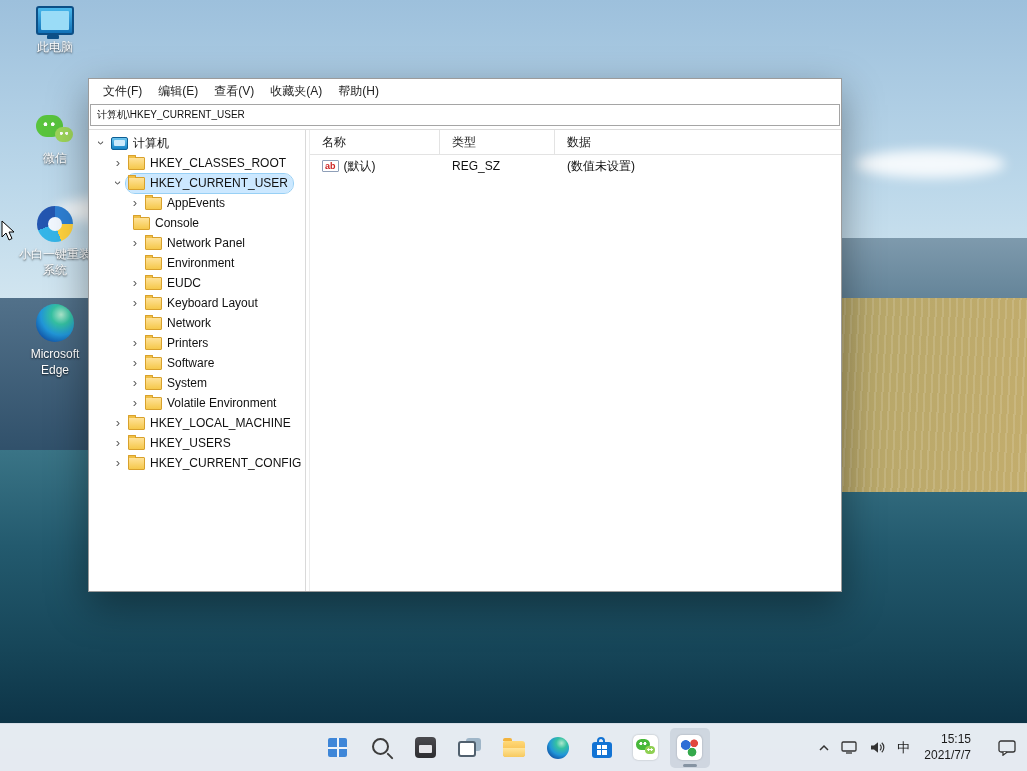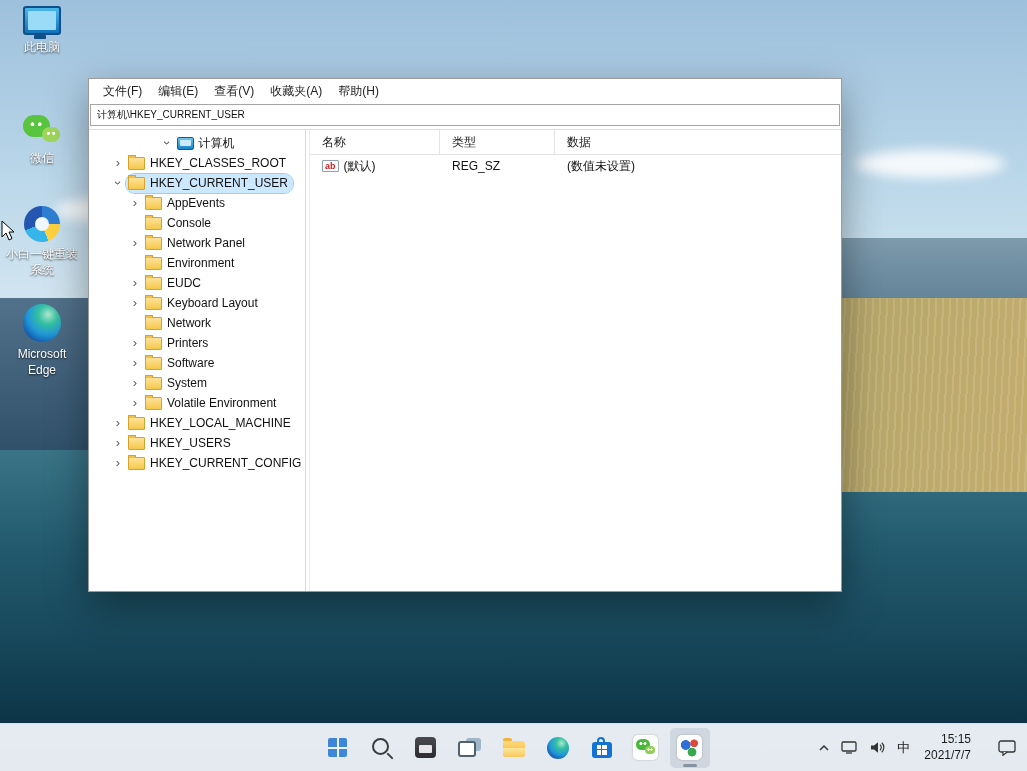--- a/index.html
+++ b/index.html
@@ -13,21 +13,21 @@
   .wp{position:absolute;}
   .sky{left:0;top:0;width:100%;height:340px;background:linear-gradient(#9dc0dc 0%,#bcd8ea 55%,#d9eaf2 100%);}
   .cloud{position:absolute;background:rgba(255,255,255,.85);border-radius:50%;filter:blur(6px);}
   .hill-left{left:0;top:298px;width:320px;height:160px;background:linear-gradient(#52718a,#2f4f69);border-radius:0 60% 18% 0/0 90% 18% 0;}
   .hill-right{left:650px;top:238px;width:377px;height:75px;background:linear-gradient(#7e9aad,#5e7f94);border-radius:45% 0 0 0/100% 0 0 0;}
   .water{left:0;top:450px;width:100%;height:321px;background:linear-gradient(#3a7486 0%,#235a6e 30%,#17475a 60%,#0d3447 85%,#092a3a 100%);}
   .grass{left:578px;top:298px;width:449px;height:194px;
     background-image:repeating-linear-gradient(93deg,rgba(255,255,255,.13) 0 2px,transparent 2px 7px),
       linear-gradient(100deg,#8e9a5e 0%,#b2a468 45%,#c3ad6d 100%);}
   
-  .dsk{position:absolute;left:2px;width:80px;display:flex;flex-direction:column;align-items:center;cursor:default;}
+  .dsk{position:absolute;left:15px;width:80px;display:flex;flex-direction:column;align-items:center;cursor:default;}
   .dsk .lbl{margin-top:5px;font-size:12px;line-height:1.3;color:#fff;text-align:center;text-shadow:0 1px 2px rgba(0,0,0,.8);}
   .icon-thispc{width:34px;height:25px;background:linear-gradient(#49b8ec,#1272b8);border:2px solid #0d4f86;border-radius:3px;position:relative;}
   .icon-thispc::after{content:"";position:absolute;inset:3px;background:#9adcf7;border-radius:1px;}
   .icon-thispc::before{content:"";position:absolute;left:9px;top:27px;width:12px;height:4px;background:#0d4f86;border-radius:1px;}
   .icon-wechat{width:38px;height:32px;position:relative;}
   .icon-wechat::before{content:"";position:absolute;left:0;top:1px;width:27px;height:22px;border-radius:12px;
     background:radial-gradient(circle at 35% 42%,#fff 1.6px,transparent 2.2px),radial-gradient(circle at 62% 42%,#fff 1.6px,transparent 2.2px),#59c43d;}
   .icon-wechat::after{content:"";position:absolute;left:19px;top:13px;width:18px;height:15px;border-radius:8px;
     background:radial-gradient(circle at 35% 42%,#fff 1.3px,transparent 1.8px),radial-gradient(circle at 65% 42%,#fff 1.3px,transparent 1.8px),#9ed65a;}
   .icon-xiaobai{width:36px;height:36px;border-radius:50%;position:relative;
@@ -159,21 +159,21 @@
       <div class="menu-item">编辑(E)</div>
       <div class="menu-item">查看(V)</div>
       <div class="menu-item">收藏夹(A)</div>
       <div class="menu-item">帮助(H)</div>
     </div>
   <div class="addr-wrap">
     <input class="addr" value="计算机\HKEY_CURRENT_USER" style="">
   </div>
   <div class="content">
     <div class="tree-pane" id="tree">
-        <div class="tree-row" style="padding-left: 4px; justify-content: center;">
+        <div class="tree-row" style="padding-left: 4px;">
           <span class="chev down">›</span>
           <span class="row-core">
             <span class="ni computer"></span>
             <span class="tree-lbl">计算机</span>
           </span>
         </div>
         <div class="tree-row" style="padding-left: 21px;">
           <span class="chev">›</span>
           <span class="row-core">
             <span class="ni folder"></span>
@@ -187,21 +187,21 @@
             <span class="tree-lbl">HKEY_CURRENT_USER</span>
           </span>
         </div>
         <div class="tree-row" style="padding-left: 38px;">
           <span class="chev">›</span>
           <span class="row-core">
             <span class="ni folder"></span>
             <span class="tree-lbl">AppEvents</span>
           </span>
         </div>
-        <div class="tree-row" style="padding-left: 38px;">
+        <div class="tree-row" style="padding-left: 26px;">
           <span class="chev"></span>
           <span class="row-core">
             <span class="ni folder"></span>
             <span class="tree-lbl">Console</span>
           </span>
         </div>
         <div class="tree-row" style="padding-left: 38px;">
           <span class="chev">›</span>
           <span class="row-core">
             <span class="ni folder"></span>

